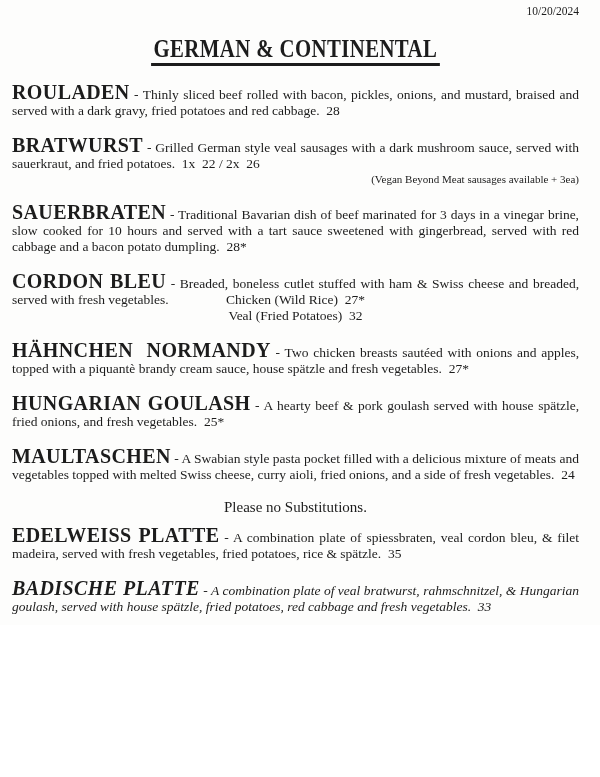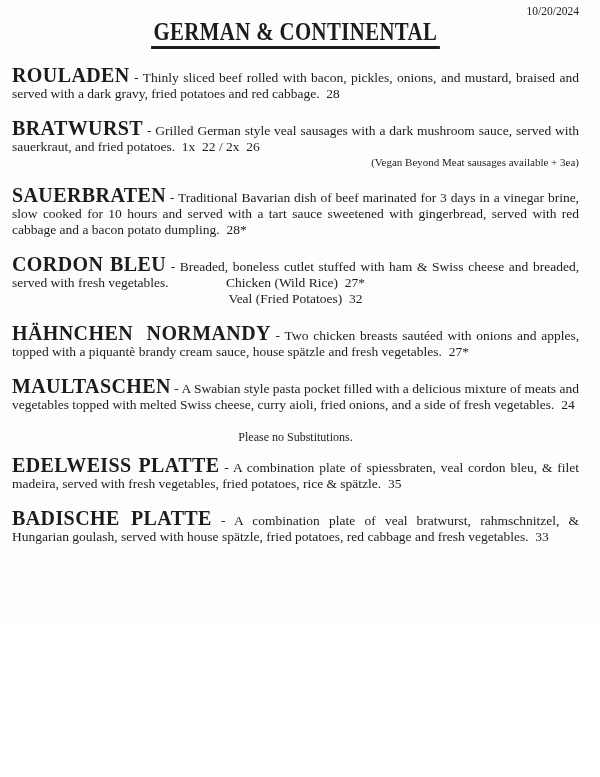--- a/index.html
+++ b/index.html
@@ -13,45 +13,45 @@
     font-family: "Liberation Serif", serif;
     padding: 4px 21px 0 12px;
     overflow: hidden;
   }
   .date {
     text-align: right;
     font-size: 11.5px;
     line-height: 14px;
   }
   .section-head { text-align: center; }
-  .sec1-head { margin-top: 0; margin-bottom: 18px; }
+  .sec1-head { margin-top: 17px; margin-bottom: 18px; }
   .sec2-head { margin-top: 15px; margin-bottom: 13px; }
   .title {
     display: inline-block;
     font-weight: 700;
     font-size: 26px;
     line-height: 1.05;
     letter-spacing: 0.5px;
     transform: scaleX(0.8);
     transform-origin: center;
     border-bottom: 3px solid #1c1c1c;
     padding: 0 3px 1px 3px;
     white-space: nowrap;
   }
   .subtitle {
-    font-size: 12px;
+    font-size: 15px;
     line-height: 13px;
     margin-top: 14px;
   }
   .item {
     margin-bottom: 18px;
     font-size: 13.5px;
     line-height: 16px;
   }
-  .item:last-child { margin-bottom: 8px; }
+  .item:last-child { margin-bottom: 8px; font-style: italic; }
   .para { text-align: justify; }
   .name {
     font-weight: 700;
     font-size: 20px;
     letter-spacing: 0.4px;
   }
   .right-block {
     text-align: center;
     margin-top: -16px;
   }
@@ -109,20 +109,26 @@
   </div>
 
   <div class="item">
     <div class="para">
       <span class="name">HÄHNCHEN&nbsp; NORMANDY</span>
       <span class="desc">- Two chicken breasts sautéed with onions and apples, topped with a piquantè brandy cream sauce, house spätzle and fresh vegetables.&nbsp; 27*</span>
     </div>
   </div>
 
 
+  <div class="item">
+    <div class="para">
+      <span class="name">HUNGARIAN GOULASH</span>
+      <span class="desc">- A hearty beef &amp; pork goulash served with house spätzle, fried onions, and fresh vegetables.&nbsp; 25*</span>
+    </div>
+  </div>
 
   <div class="item">
     <div class="para">
       <span class="name">MAULTASCHEN</span>
       <span class="desc">- A Swabian style pasta pocket filled with a delicious mixture of meats and vegetables topped with melted Swiss cheese, curry aioli, fried onions, and a side of fresh vegetables.&nbsp; 24</span>
     </div>
   </div>
 
   <div class="section-head sec2-head">
     <div class="subtitle">Please no Substitutions.</div>

